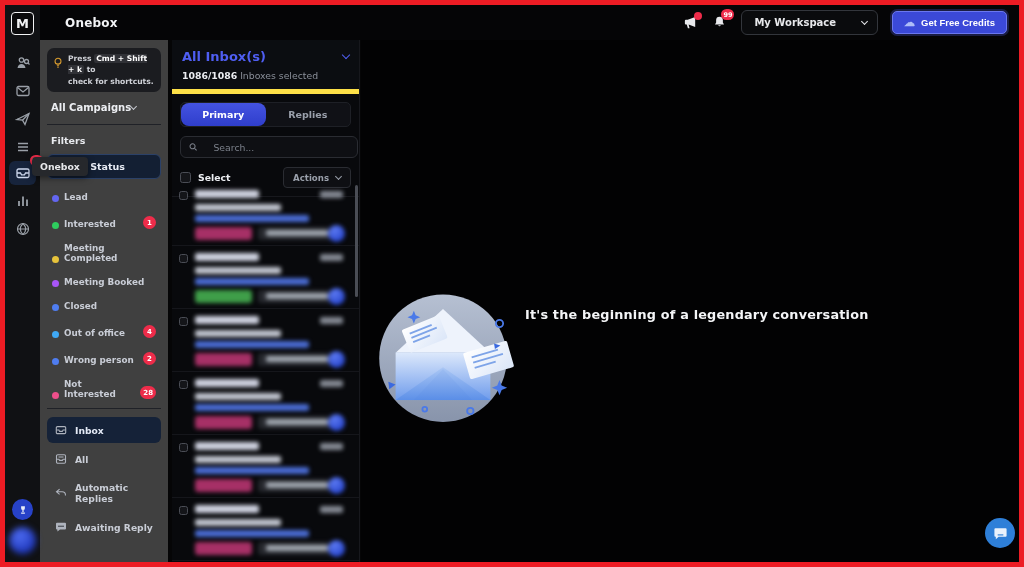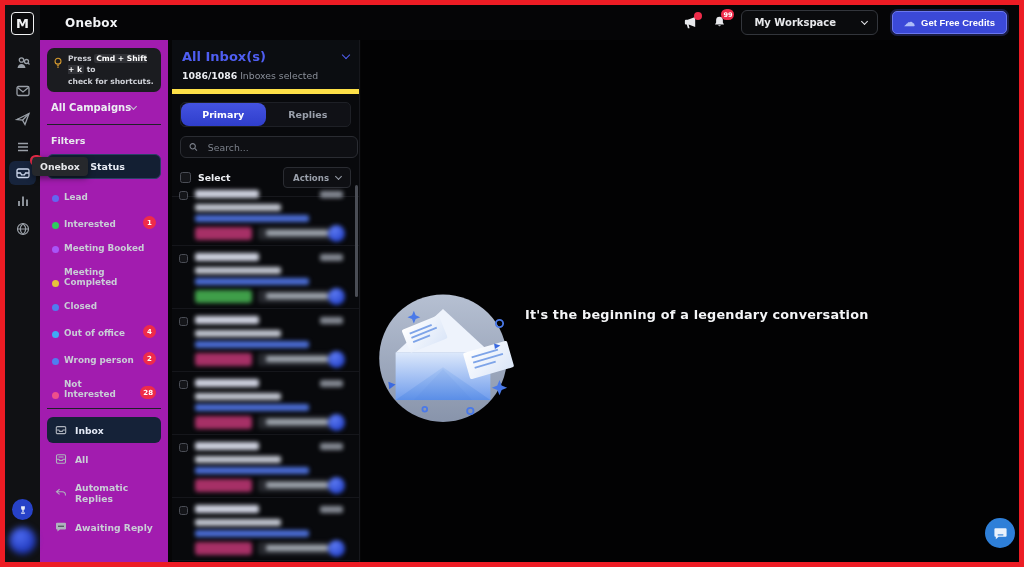--- a/index.html
+++ b/index.html
@@ -25,21 +25,21 @@
   .tb-ic svg { width:15px; height:15px; }
   .dot-badge { position:absolute; top:-3px; right:-4px; width:8px; height:8px; border-radius:50%; background:#ee2c4a; }
   .num-badge { position:absolute; top:-6px; right:-7px; min-width:12px; height:11px; border-radius:6px; background:#ee2c4a; color:#fff; font-size:6.5px; font-weight:bold; display:flex; align-items:center; justify-content:center; padding:0 2px; }
   .workspace { display:flex; align-items:center; gap:26px; border:1px solid #33363c; border-radius:6px; height:25px; padding:0 10px 0 12px; color:#e8e9ec; font-size:10px; font-weight:600; cursor:pointer; min-width:105px; background:#0a0b0d; }
   .credits-btn { display:flex; align-items:center; gap:6px; background:#3b49d8; border:1px solid #6a77f0; box-shadow:0 0 0 2px rgba(90,105,255,.25); border-radius:5px; height:23px; padding:0 11px; color:#fff; font-size:9.5px; font-weight:bold; cursor:pointer; }
   .credits-btn .cloud { color:#aebdf8; font-size:11px; line-height:1; }
 
   .chev { width:5px; height:5px; border-right:1.4px solid currentColor; border-bottom:1.4px solid currentColor; transform:rotate(45deg); display:inline-block; margin-top:-3px; }
 
   
-  .filters { position:absolute; left:35px; top:35px; width:128px; bottom:0; background:#a21caf; padding:8px 7px; z-index:2; }
+  .filters { position:absolute; left:35px; top:35px; width:128px; bottom:0; background:#404040; padding:8px 7px; z-index:2; }
   .tip-box { background:#1b1c20; border-radius:7px; padding:5px 6px; display:flex; gap:5px; }
   .bulb { color:#d79b2f; flex:0 0 auto; margin-top:1px; }
   .bulb svg { width:10px; height:12px; }
   .tip-text { color:#cfd1d7; font-size:7.6px; line-height:1.5; font-weight:600; }
   .tip-keys { background:#303136; border-radius:2px; padding:0 2px; color:#fff; font-weight:bold; }
   .campaigns { display:flex; align-items:center; justify-content:flex-start; padding:10px 4px 9px 4px; color:#eceef2; font-size:10px; font-weight:bold; cursor:pointer; }
   .campaigns .chev { color:#c6c9d0; }
   .hdiv { height:1px; background:#1f2127; margin:2px 0 8px 0; }
   .filters-heading { color:#e8eaee; font-size:9.5px; font-weight:bold; padding:2px 4px 8px 4px; }
   .all-status { display:flex; align-items:center; gap:6px; background:#131f33; border:1px solid #2b4168; border-radius:6px; padding:6px 8px; color:#e8ecf5; font-size:9.5px; font-weight:bold; cursor:pointer; }
@@ -62,21 +62,21 @@
   .listpanel { position:absolute; left:167px; top:35px; width:188px; bottom:0; background:#08090c; border-right:1px solid #17181d; z-index:2; }
   .lp-header { padding:9px 10px 8px 10px; border-bottom:5px solid #fde047; background:#0b0d11; }
   .lp-title-row { display:flex; align-items:center; justify-content:space-between; cursor:pointer; }
   .lp-title { color:#4f5ef2; font-size:13px; font-weight:bold; }
   .lp-title-row .chev { color:#4f5ef2; width:6px; height:6px; }
   .lp-sub { margin-top:6px; font-size:9.3px; color:#8a8f99; }
   .lp-sub b { color:#eceef2; font-weight:bold; }
   .tabs { display:flex; margin:8px 8px 0 8px; border:1px solid #1e2026; border-radius:5px; overflow:hidden; background:#101116; }
   .tab { flex:1; height:23px; display:flex; align-items:center; justify-content:center; font-size:9.5px; font-weight:bold; color:#9aa0ab; cursor:pointer; }
   .tab.active { background:linear-gradient(180deg,#4453e0,#2f3ecc); color:#fff; border-radius:8px; }
-  .search-box { margin:9px 1px 0 8px; height:22px; border:1px solid #2a2c32; border-radius:6px; background:#0e0f13; display:flex; align-items:center; gap:10px; padding:0 8px; color:#7c818b; }
+  .search-box { margin:9px 1px 0 8px; height:22px; border:1px solid #2a2c32; border-radius:6px; background:#0e0f13; display:flex; align-items:center; gap:16px; padding:0 8px; color:#7c818b; }
   .search-box svg { width:10px; height:10px; }
   .search-box input { background:transparent; border:none; outline:none; color:#c9cdd6; font-size:9.3px; width:100%; font-family:inherit; }
   .search-box input::placeholder { color:#7c818b; }
   .select-row { display:flex; align-items:center; margin:9px 8px 8px 8px; }
   .cb { width:11px; height:11px; border:1.2px solid #4a4d55; border-radius:2.5px; background:#141519; display:inline-block; cursor:pointer; flex:0 0 auto; }
   .select-label { margin-left:7px; color:#eceef2; font-size:9.3px; font-weight:bold; }
   .actions-btn { margin-left:auto; display:flex; align-items:center; gap:7px; border:1px solid #2a2c32; border-radius:4px; height:21px; padding:0 9px; color:#9aa0ab; font-size:8.6px; font-weight:600; cursor:pointer; background:#0e0f13; }
   .rows-divider { height:1px; background:#17181d; }
   .mail-rows { position:absolute; top:143px; left:0; right:0; bottom:0; overflow:hidden; }
   .mail-row { position:relative; height:63px; border-bottom:1px solid #15161b; cursor:pointer; }
@@ -224,28 +224,28 @@
 
   </div>
 
   <div class="status-item">
     <span class="dot" style="background: rgb(46, 204, 94);"></span>
     <span class="status-label">Interested</span>
     <span class="badge">1</span>
   </div>
 
   <div class="status-item">
+    <span class="dot" style="background: rgb(231, 195, 59);"></span>
+    <span class="status-label">Meeting Completed</span>
+
+  </div>
+
+  <div class="status-item">
     <span class="dot" style="background: rgb(168, 85, 247);"></span>
     <span class="status-label">Meeting Booked</span>
-
-  </div>
-
-  <div class="status-item">
-    <span class="dot" style="background: rgb(231, 195, 59);"></span>
-    <span class="status-label">Meeting Completed</span>
 
   </div>
 
   <div class="status-item">
     <span class="dot" style="background: rgb(79, 125, 240);"></span>
     <span class="status-label">Closed</span>
 
   </div>
 
   <div class="status-item">

